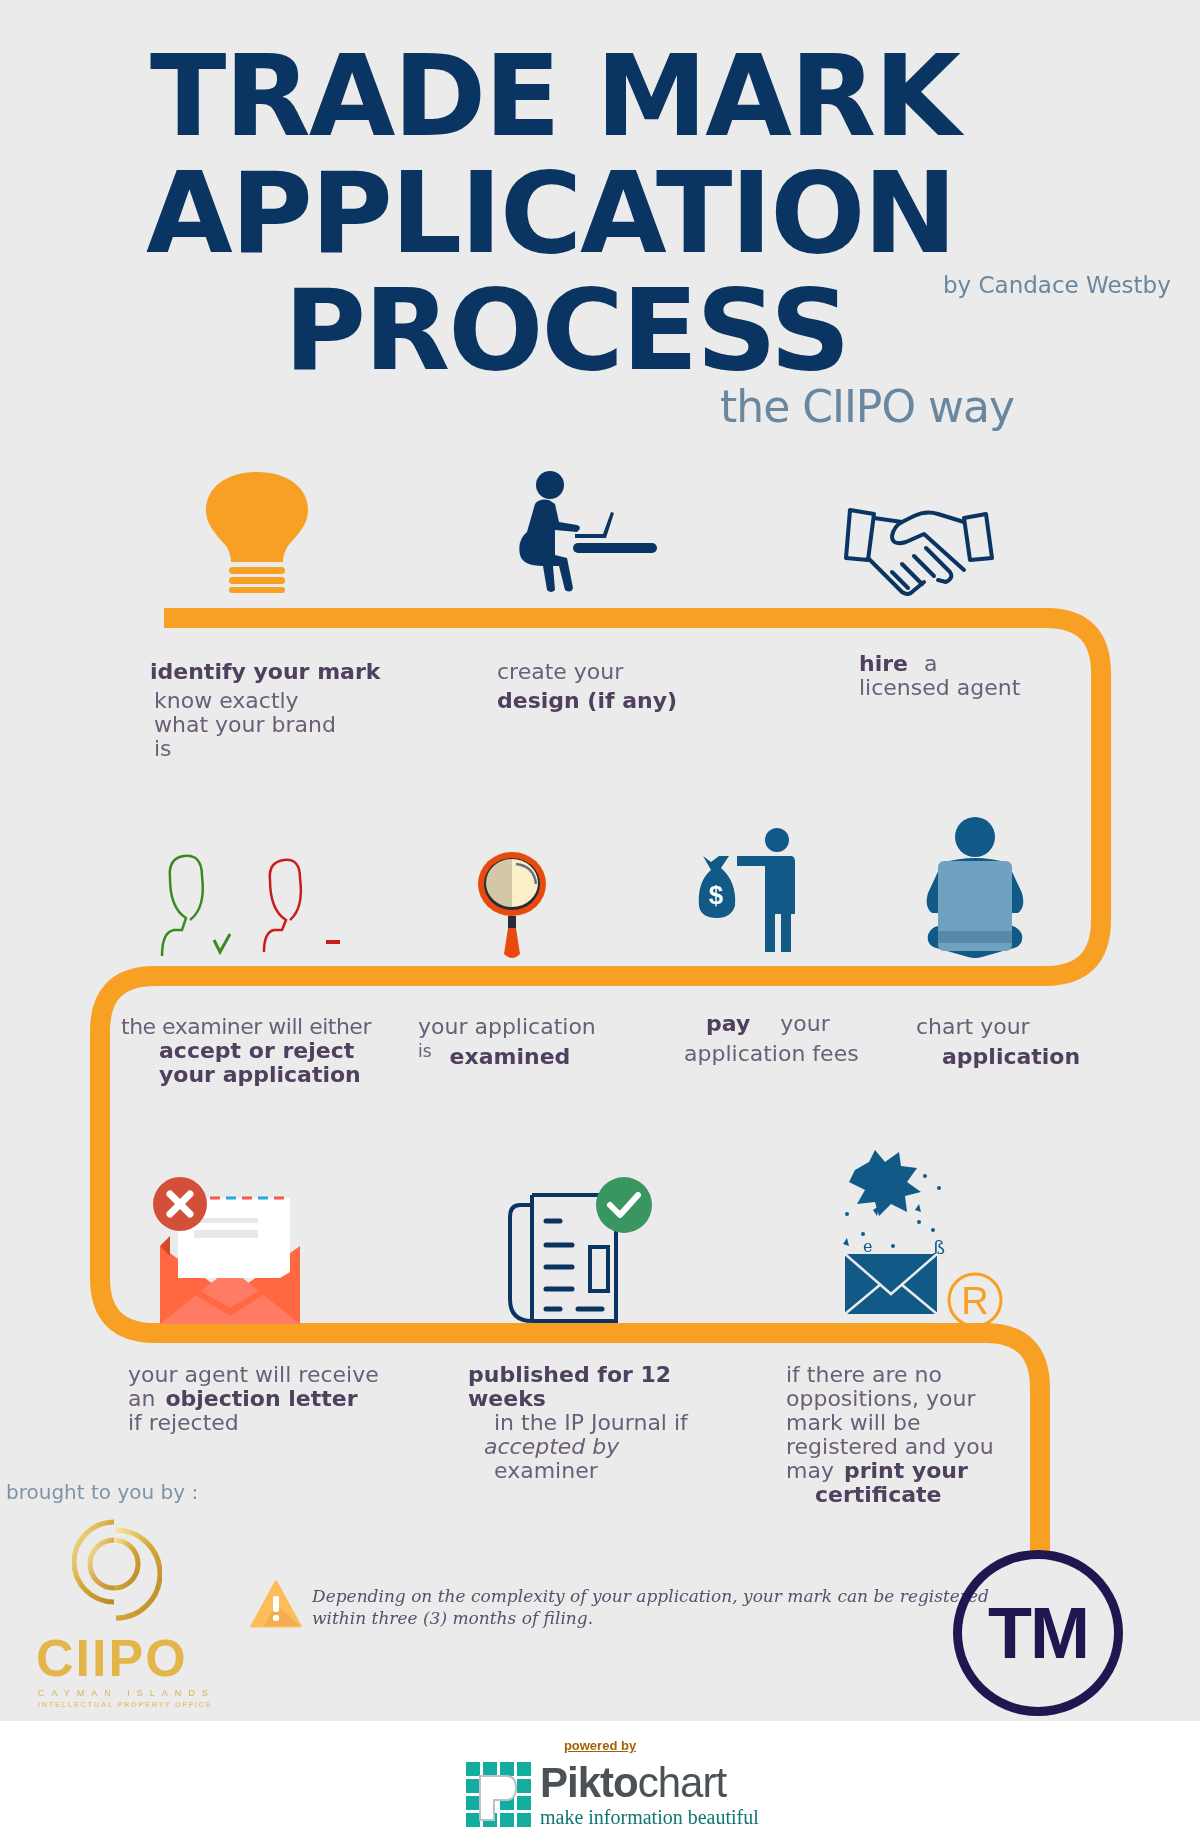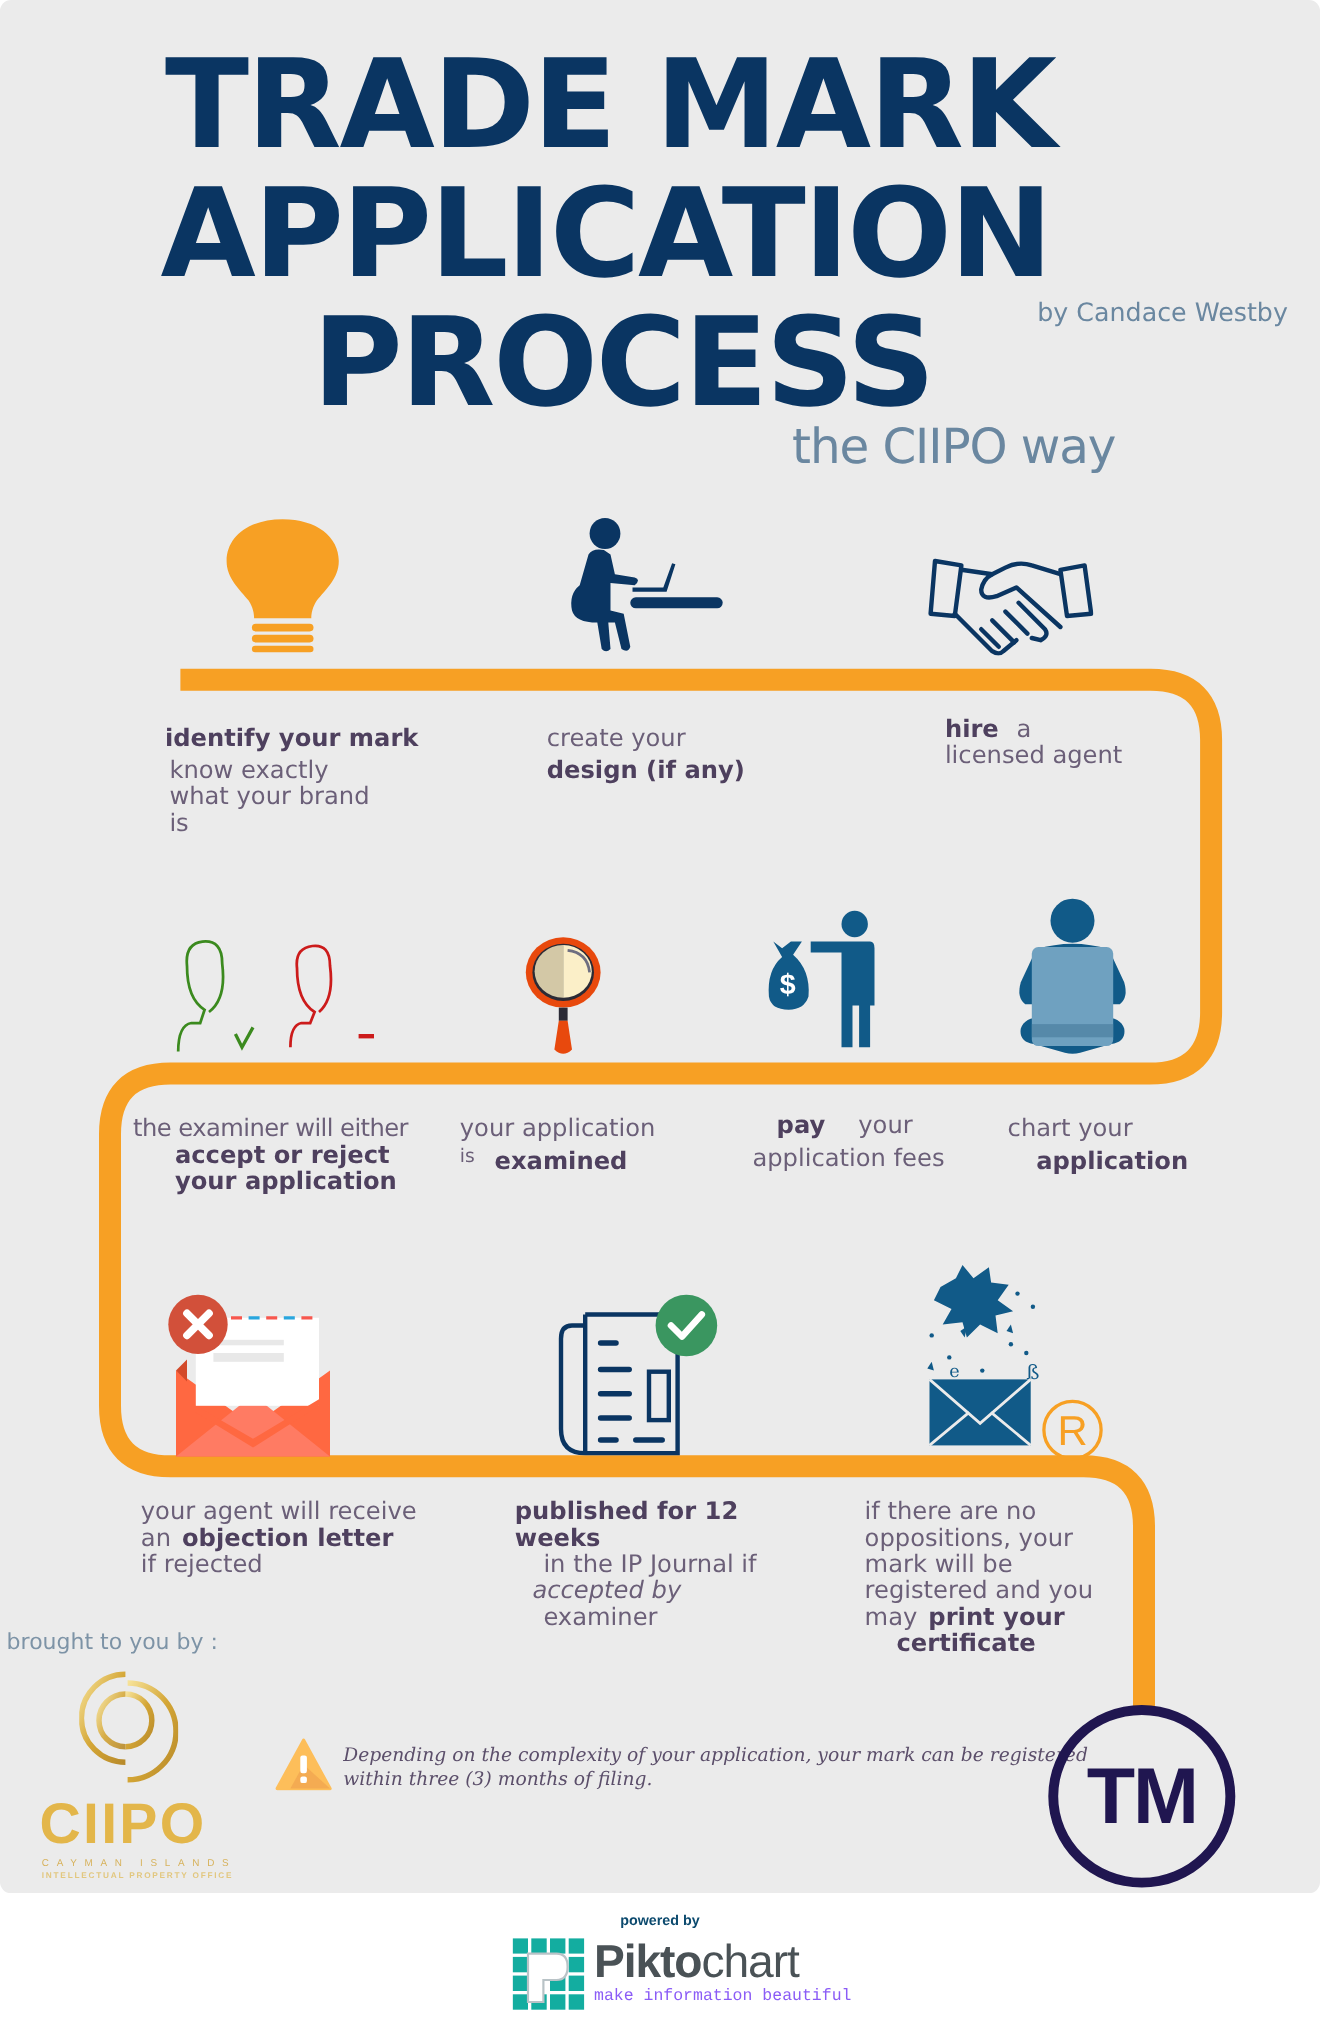--- a/index.html
+++ b/index.html
@@ -1,35 +1,35 @@
 <!DOCTYPE html>
 <html><head>
 <meta charset="utf-8">
 <style>
   html, body { margin:0; padding:0; }
   body { width:1200px; height:1842px; position:relative; background:#ffffff; overflow:hidden; font-family:"Liberation Sans", sans-serif; }
-  .canvas { position:absolute; left:0; top:0; width:1200px; height:1721px; background:#ebebeb;border-radius:10px; }
+  .canvas { position:absolute; left:0; top:0; width:1200px; height:1721px; background:#ebebeb; }
   .title-line { position:absolute; font-family:"DejaVu Sans", sans-serif; font-weight:bold; color:#0a3562; font-size:112px; line-height:1; letter-spacing:-2px; white-space:nowrap; transform-origin:left top; }
   .byline { position:absolute; left:943px; top:272px; font-size:23px; color:#6a87a0; font-family:"DejaVu Sans", sans-serif; white-space:nowrap; }
   .subtitle { position:absolute; left:720px; top:381px; font-size:44px; color:#6a87a0; font-family:"DejaVu Sans", sans-serif; white-space:nowrap; letter-spacing:-1px; }
   .step-text { position:absolute; color:#5b4e6a; font-family:"DejaVu Sans", sans-serif; font-size:22px; line-height:24px; white-space:nowrap; }
   .step-text .b { font-weight:bold; color:#4e405e; }
   .light { font-weight:normal; color:#6b5f78; }
   .path-svg { position:absolute; left:0; top:0; }
   .icon { position:absolute; }
   .brought { position:absolute; left:6px; top:1480px; font-size:20px; color:#7d93a6; font-family:"DejaVu Sans", sans-serif; white-space:nowrap; }
   .note { position:absolute; left:312px; top:1585px; font-family:"DejaVu Serif", serif; font-style:italic; font-size:17px; line-height:22px; color:#5b4e6a; white-space:nowrap; }
   .tm-circle { position:absolute; left:953px; top:1550px; width:152px; height:148px; border:9px solid #201650; border-radius:50%; display:flex; align-items:center; justify-content:center; }
   .tm-text { font-family:"Liberation Sans", sans-serif; font-weight:bold; font-size:72px; color:#201650; letter-spacing:-2px; }
-  .footer-powered { position:absolute; left:0; width:1200px; top:1738px; text-align:center; font-size:13px; font-weight:bold; color:#0c4a6e; font-family:"Liberation Sans", sans-serif; }
+  .footer-powered { position:absolute; left:0; width:1200px; top:1738px; text-align:center; font-size:13px; font-weight:bold; color:#a16207; font-family:"Liberation Sans", sans-serif;text-decoration:underline; }
   .pikto-logo { position:absolute; left:466px; top:1762px; }
   .pikto-word { position:absolute; left:540px; top:1762px; font-family:"Liberation Sans", sans-serif; font-size:42px; color:#4a5256; line-height:1; letter-spacing:-1px; white-space:nowrap; }
   .pikto-word .bold { font-weight:bold; }
   .pikto-word .thin { font-weight:normal; }
-  .pikto-tag { position:absolute; left:540px; top:1806px; font-family:Liberation Mono, monospace; font-size:15px; color:#8b5cf6; white-space:nowrap; }
+  .pikto-tag { position:absolute; left:540px; top:1806px; font-family:Liberation Serif, serif; font-size:20px; color:#0f766e; white-space:nowrap; }
   .ciipo-word { position:absolute; left:36px; top:1632px; font-family:"Liberation Sans", sans-serif; font-weight:bold; font-size:52px; letter-spacing:2px; color:#e3b64a; line-height:1; }
   .ciipo-sub1 { position:absolute; left:38px; top:1688px; font-family:"Liberation Sans", sans-serif; font-size:9px; letter-spacing:7px; color:#d7b25c; white-space:nowrap; }
   .ciipo-sub2 { position:absolute; left:38px; top:1700px; font-family:"Liberation Sans", sans-serif; font-size:7.5px; letter-spacing:1.6px; color:#e2c77f; font-weight:bold; white-space:nowrap; }
 </style>
 </head>
 <body>
 
 <div class="canvas">
 
   <div class="title-line" style="left:150px; top:40px; transform:scaleX(1.0);">TRADE MARK</div>

